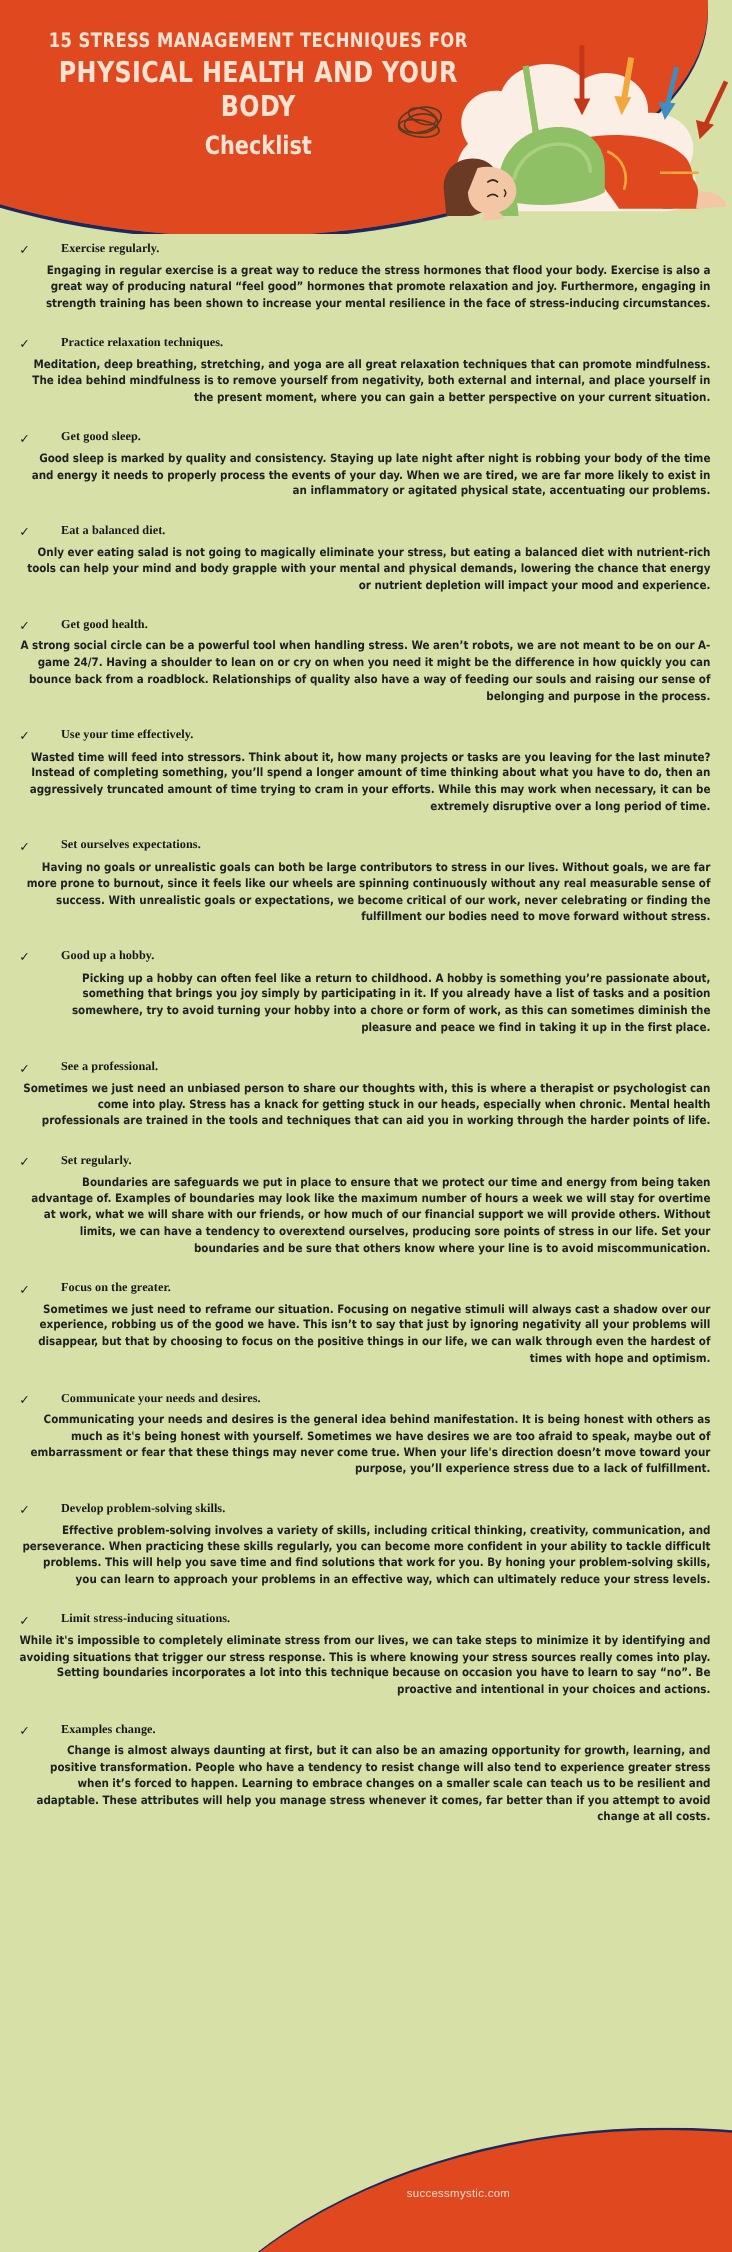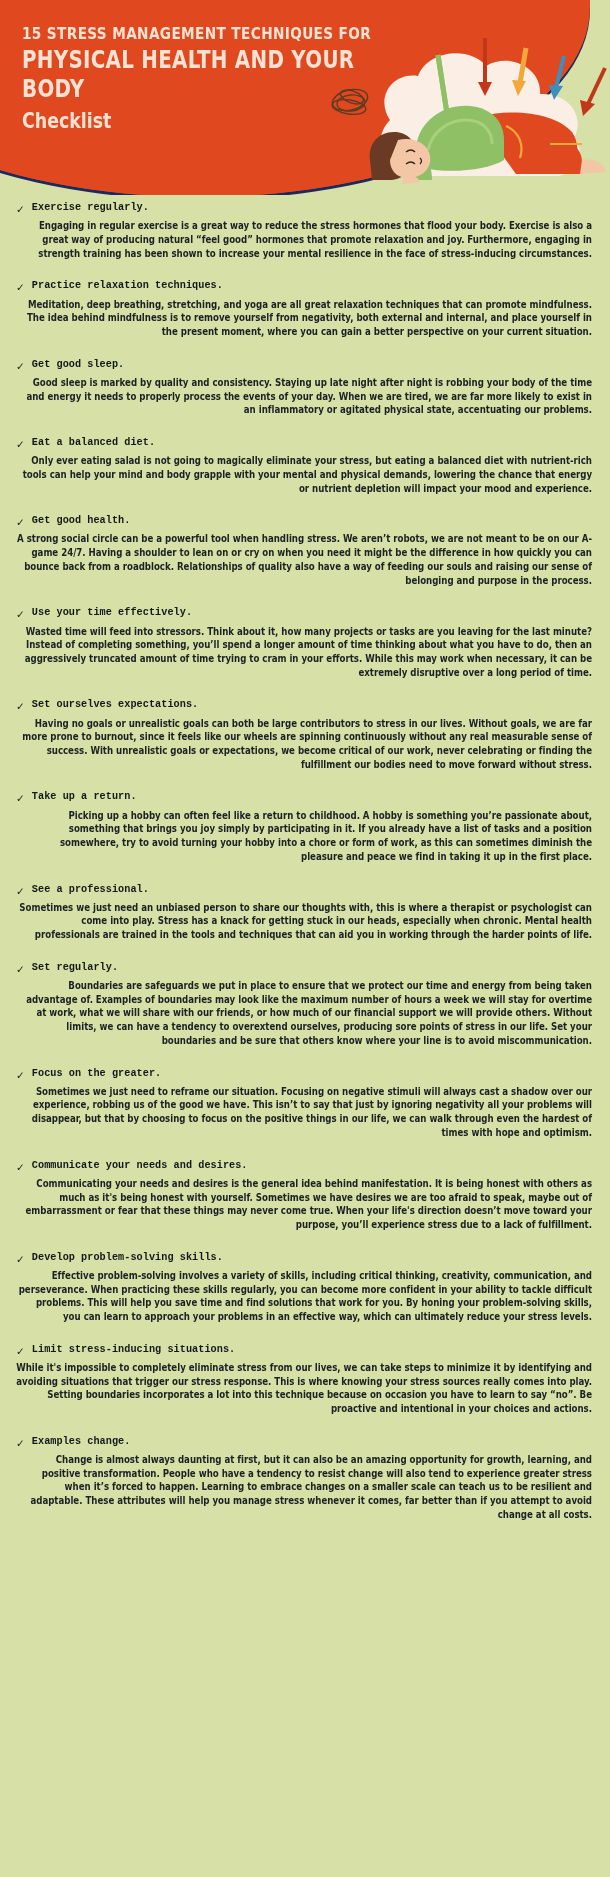--- a/index.html
+++ b/index.html
@@ -15,20 +15,21 @@
     background:#D6E0A7;
     overflow:hidden;
   }
 
   
   .header {
     position:relative;
     width:610px;
     height:195px;
     overflow:hidden;
+    text-align:center;
   }
   .header-blob {
     position:absolute;
     left:-190px;
     top:-180px;
     width:780px;
     height:380px;
     background:#E0491F;
     border:3px solid #1B2A5E;
     border-radius:50% / 50%;
@@ -111,26 +112,27 @@
   }
   .check {
     font-size:10.5px;
     color:#1d1d1d;
     line-height:1.35;
     padding-top:1px;
     flex:0 0 auto;
     font-family:"DejaVu Sans", sans-serif;
   }
   .item-title {
-    font-family:Liberation Mono, monospace;
+    font-family:Liberation Serif, serif;
     font-weight:bold;
     font-size:10.2px;
     color:#15181a;
     line-height:1.35;
     letter-spacing:0.05px;
+    margin-left:19px;
   }
   .item-body {
     font-family:"DejaVu Sans Condensed","Liberation Sans Narrow","Liberation Sans", sans-serif;
     font-weight:bold;
     font-size:9.6px;
     color:#1d2124;
     line-height:1.43;
     text-align:right;
     letter-spacing:-0.02px;
     padding-right:2px;
@@ -298,21 +300,21 @@
       <div class="item-head">
         <span class="check">✓</span>
         <span class="item-title">Set ourselves expectations.</span>
       </div>
       <div class="item-body">Having no goals or unrealistic goals can both be large contributors to stress in our lives. Without goals, we are far more prone to burnout, since it feels like our wheels are spinning continuously without any real measurable sense of success. With unrealistic goals or expectations, we become critical of our work, never celebrating or finding the fulfillment our bodies need to move forward without stress.</div>
     </div>
 
     <div class="item">
       <div class="item-head">
         <span class="check">✓</span>
-        <span class="item-title">Take up a return.</span>
+        <span class="item-title">Good up a hobby.</span>
       </div>
       <div class="item-body">Picking up a hobby can often feel like a return to childhood. A hobby is something you’re passionate about, something that brings you joy simply by participating in it. If you already have a list of tasks and a position somewhere, try to avoid turning your hobby into a chore or form of work, as this can sometimes diminish the pleasure and peace we find in taking it up in the first place.</div>
     </div>
 
     <div class="item">
       <div class="item-head">
         <span class="check">✓</span>
         <span class="item-title">See a professional.</span>
       </div>
       <div class="item-body">Sometimes we just need an unbiased person to share our thoughts with, this is where a therapist or psychologist can come into play. Stress has a knack for getting stuck in our heads, especially when chronic. Mental health professionals are trained in the tools and techniques that can aid you in working through the harder points of life.</div>
@@ -360,14 +362,18 @@
 
     <div class="item">
       <div class="item-head">
         <span class="check">✓</span>
         <span class="item-title">Examples change.</span>
       </div>
       <div class="item-body">Change is almost always daunting at first, but it can also be an amazing opportunity for growth, learning, and positive transformation. People who have a tendency to resist change will also tend to experience greater stress when it’s forced to happen.  Learning to embrace changes on a smaller scale can teach us to be resilient and adaptable. These attributes will help you manage stress whenever it comes, far better than if you attempt to avoid change at all costs.</div>
     </div>
   </div>
 
+  <div class="footer">
+    <div class="footer-blob"></div>
+    <div class="footer-text">successmystic.com</div>
+  </div>
 
 </div>
 
 </body></html>

